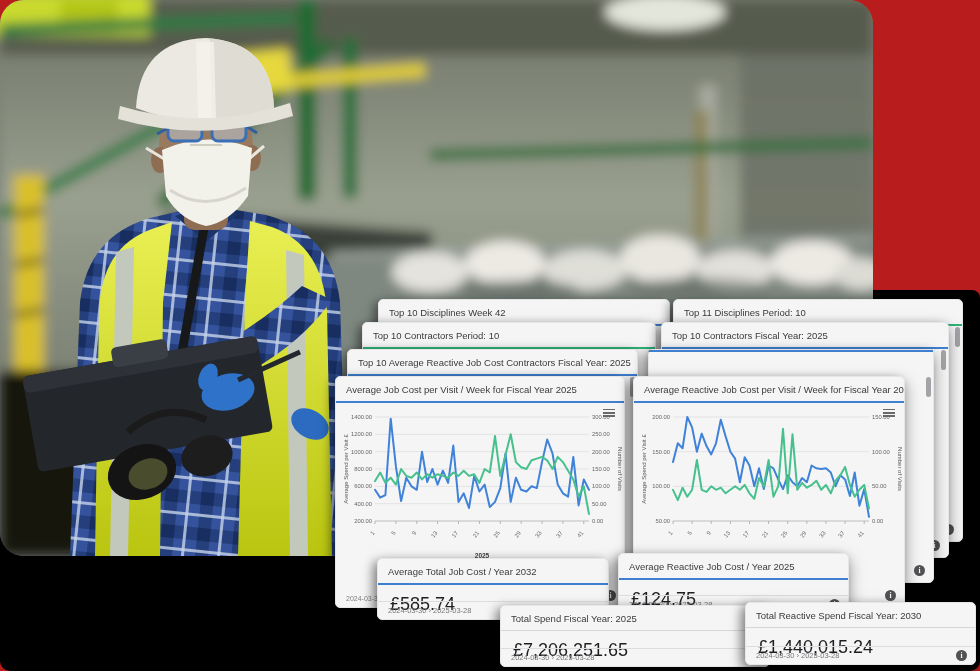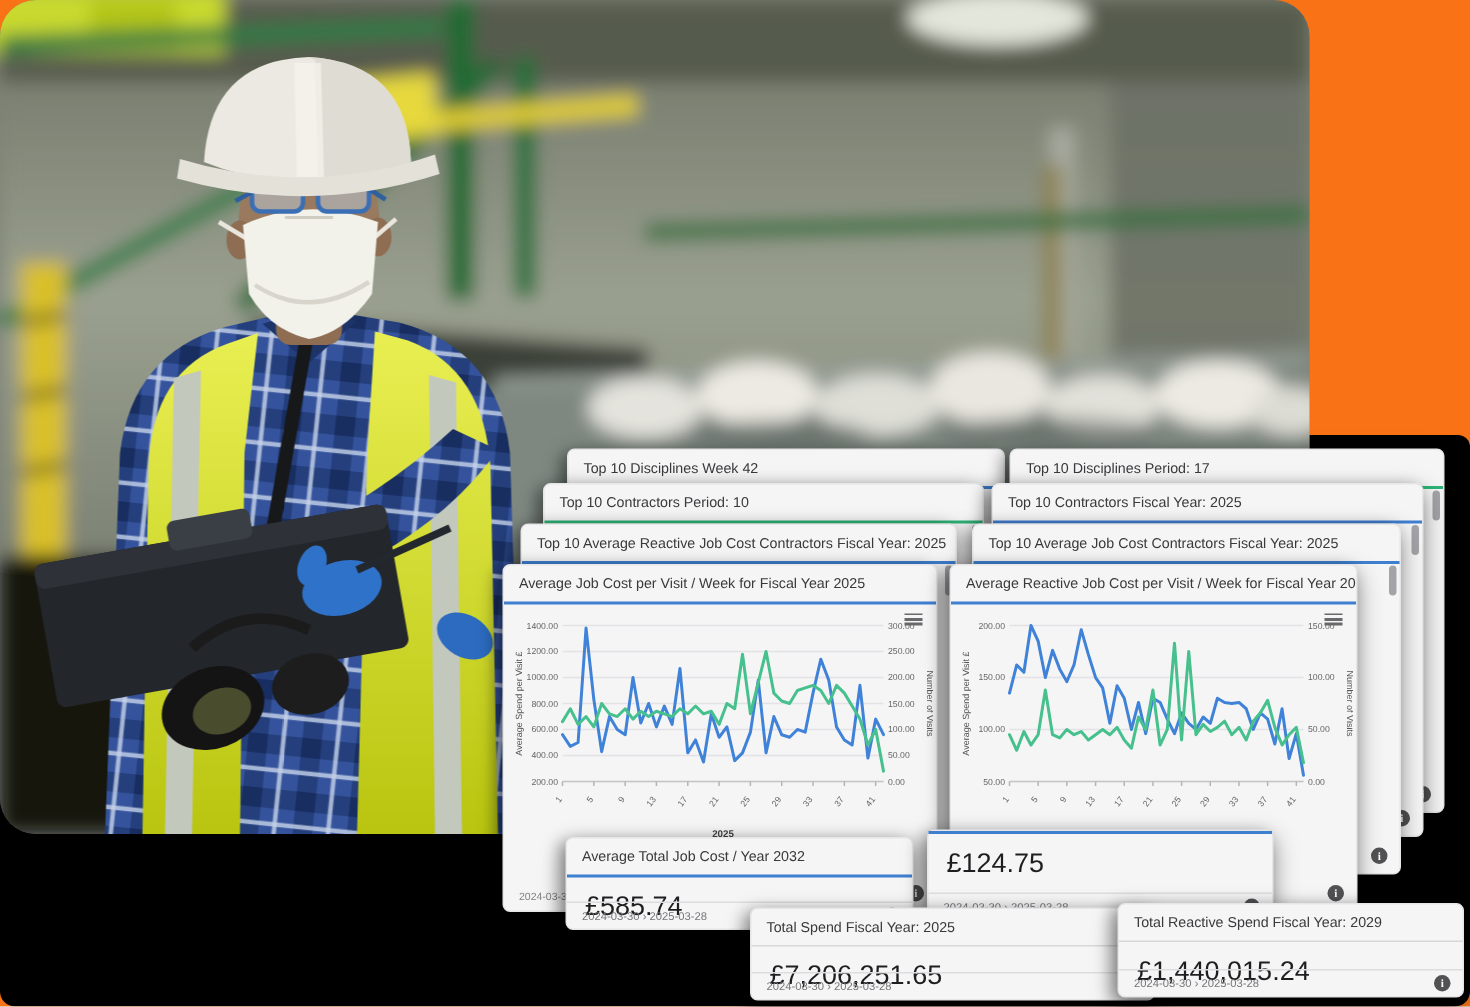--- a/index.html
+++ b/index.html
@@ -1,16 +1,16 @@
 <!DOCTYPE html>
 <html><head>
 <meta charset="utf-8">
 <style>
   html,body{margin:0;padding:0;background:#ffffff;}
-  #stage{position:relative;width:980px;height:671px;overflow:hidden;background:#f97316;
+  #stage{position:relative;width:980px;height:671px;overflow:hidden;background:#b91c1c;
          font-family:"Liberation Sans", sans-serif;}
 
   
   .backdrop{position:absolute;left:0;top:290px;width:980px;height:381px;background:#000;
             border-radius:0 8px 10px 10px;z-index:1;}
   .photo{position:absolute;left:0;top:0;width:873px;height:556px;border-radius:24px;
          overflow:hidden;z-index:2;background:#7d8277;}
 
   
   .card{position:absolute;background:#f5f5f6;border-radius:5px;
@@ -199,33 +199,32 @@
     <div class="info">i</div>
   </div>
   <div class="card" id="cardL3">
     <div class="hd">Top 10 Average Reactive Job Cost Contractors Fiscal Year: 2025</div>
     <div class="accent acc-blue"></div>
     <div class="scroll-thumb"></div>
     <div class="info">i</div>
   </div>
 
   <div class="card" id="cardR1">
-    <div class="hd">Top 10 Disciplines Period: 17</div>
+    <div class="hd">Top 11 Disciplines Period: 10</div>
     <div class="accent acc-gradient"></div>
     <div class="scroll-thumb"></div>
     <div class="info">i</div>
   </div>
   <div class="card" id="cardR2">
     <div class="hd">Top 10 Contractors Fiscal Year: 2025</div>
     <div class="accent acc-blue"></div>
     <div class="scroll-thumb"></div>
     <div class="info">i</div>
   </div>
   <div class="card" id="cardR3">
-    <div class="hd">Top 10 Average Job Cost Contractors Fiscal Year: 2025</div>
     <div class="accent acc-blue"></div>
     <div class="scroll-thumb"></div>
     <div class="info">i</div>
   </div>
 
   <div class="card" id="chartCardL">
     <div class="hd">Average Job Cost per Visit / Week for Fiscal Year 2025</div>
     <div class="accent acc-blue"></div>
     <div class="burger">
         <span></span>
@@ -345,40 +344,41 @@
     <div class="hd">Average Total Job Cost / Year 2032</div>
     <div class="accent acc-blue"></div>
     <div class="stat-val">£585.74</div>
     <div class="stat-foot">
       <span>2024-03-30 › 2025-03-28</span>
       <div class="info">i</div>
     </div>
   </div>
 
   <div class="card" id="statAvgReactive">
+    <div class="hd">Average Reactive Job Cost / Year 2025</div>
     <div class="accent acc-blue"></div>
     <div class="stat-val">£124.75</div>
     <div class="stat-foot">
       <span>2024-03-30 › 2025-03-28</span>
       <div class="info">i</div>
     </div>
   </div>
 
   <div class="card" id="statTotalSpend">
     <div class="hd">Total Spend Fiscal Year: 2025</div>
     <div class="accent acc-gray"></div>
     <div class="stat-val">£7,206,251.65</div>
     <div class="stat-foot">
       <span>2024-03-30 › 2025-03-28</span>
       <div class="info">i</div>
     </div>
   </div>
 
   <div class="card" id="statTotalReactive">
-    <div class="hd">Total Reactive Spend Fiscal Year: 2029</div>
+    <div class="hd">Total Reactive Spend Fiscal Year: 2030</div>
     <div class="accent acc-gray"></div>
     <div class="stat-val">£1,440,015.24</div>
     <div class="stat-foot">
       <span>2024-03-30 › 2025-03-28</span>
       <div class="info">i</div>
     </div>
   </div>
 
 </div>
 

